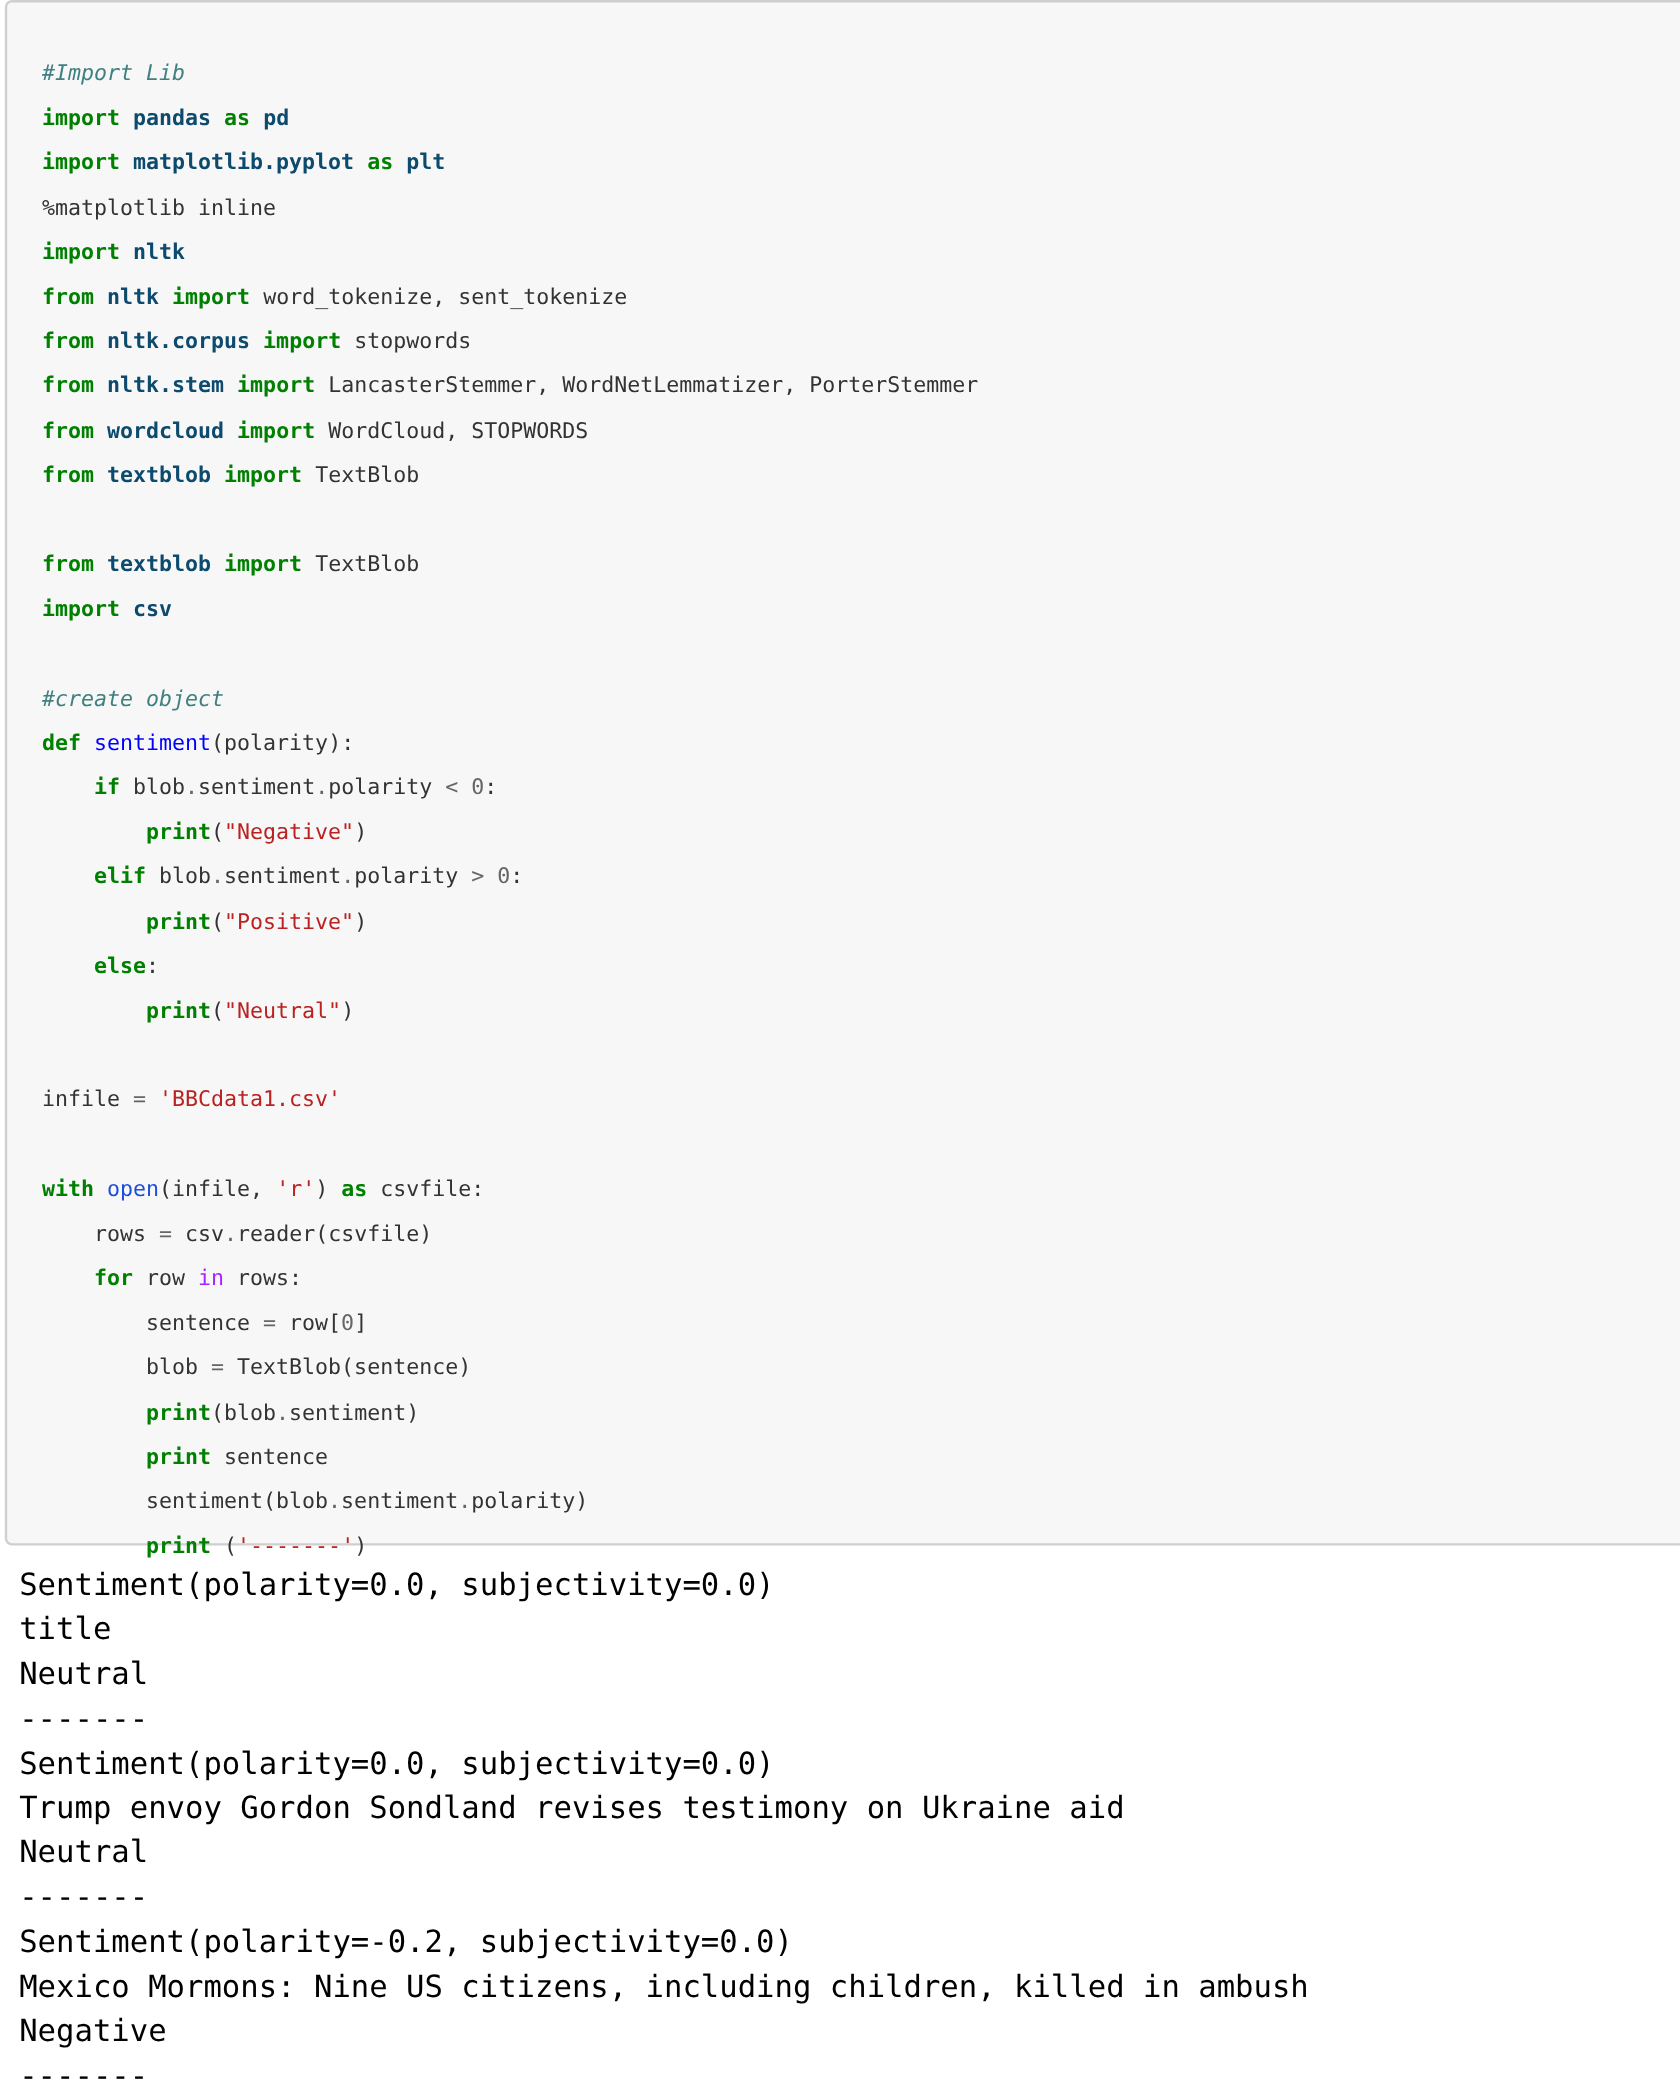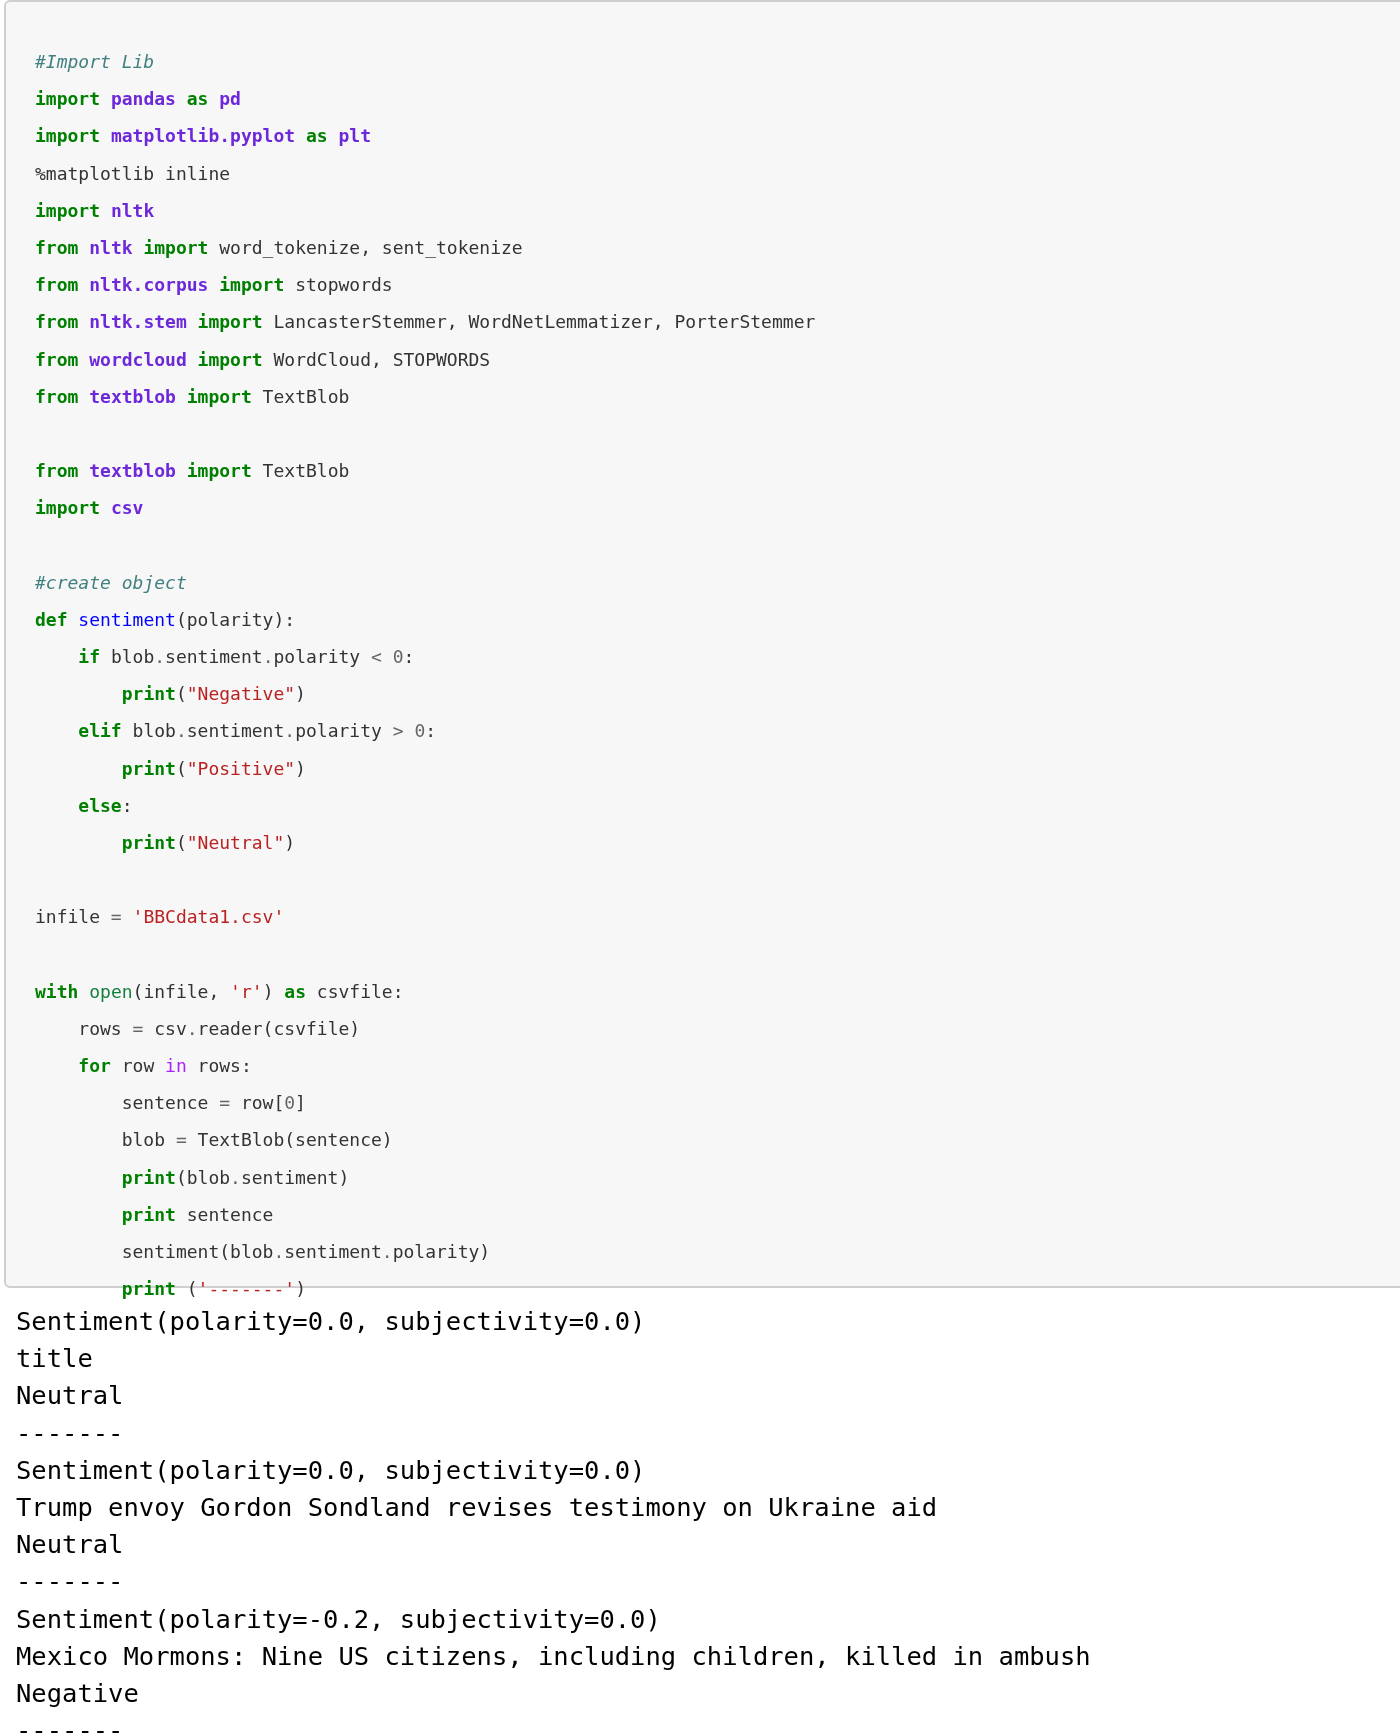--- a/index.html
+++ b/index.html
@@ -14,23 +14,23 @@
     font-family: "DejaVu Sans Mono", "Liberation Mono", monospace;
     font-size: 18px; line-height: 37.2px; color: #333333; white-space: pre;
   }
   .output {
     position: absolute; left: 16px; top: 1303px; margin: 0;
     font-family: "DejaVu Sans Mono", "Liberation Mono", monospace;
     font-size: 25.5px; line-height: 37.2px; color: #000000; white-space: pre;
   }
   .line { display: block; height: 37.2px; }
   .kw { color: #008000; font-weight: bold; text-align: right; }
-  .mod { color: #6d28d9; font-weight: bold; }
+  .mod { color: #0c4a6e; font-weight: bold; }
   .fn { color: #0000ff; }
-  .bi { color: #15803d; }
+  .bi { color: #1d4ed8; }
   .str { color: #ba2121; }
   .cm { color: #408080; font-style: italic; }
   .op { color: #666666; }
   .num { color: #666666; }
   .in-kw { color: #aa22ff; font-weight: normal; }
 </style>
 </head>
 <body>
 
 <div class="cell-input">

